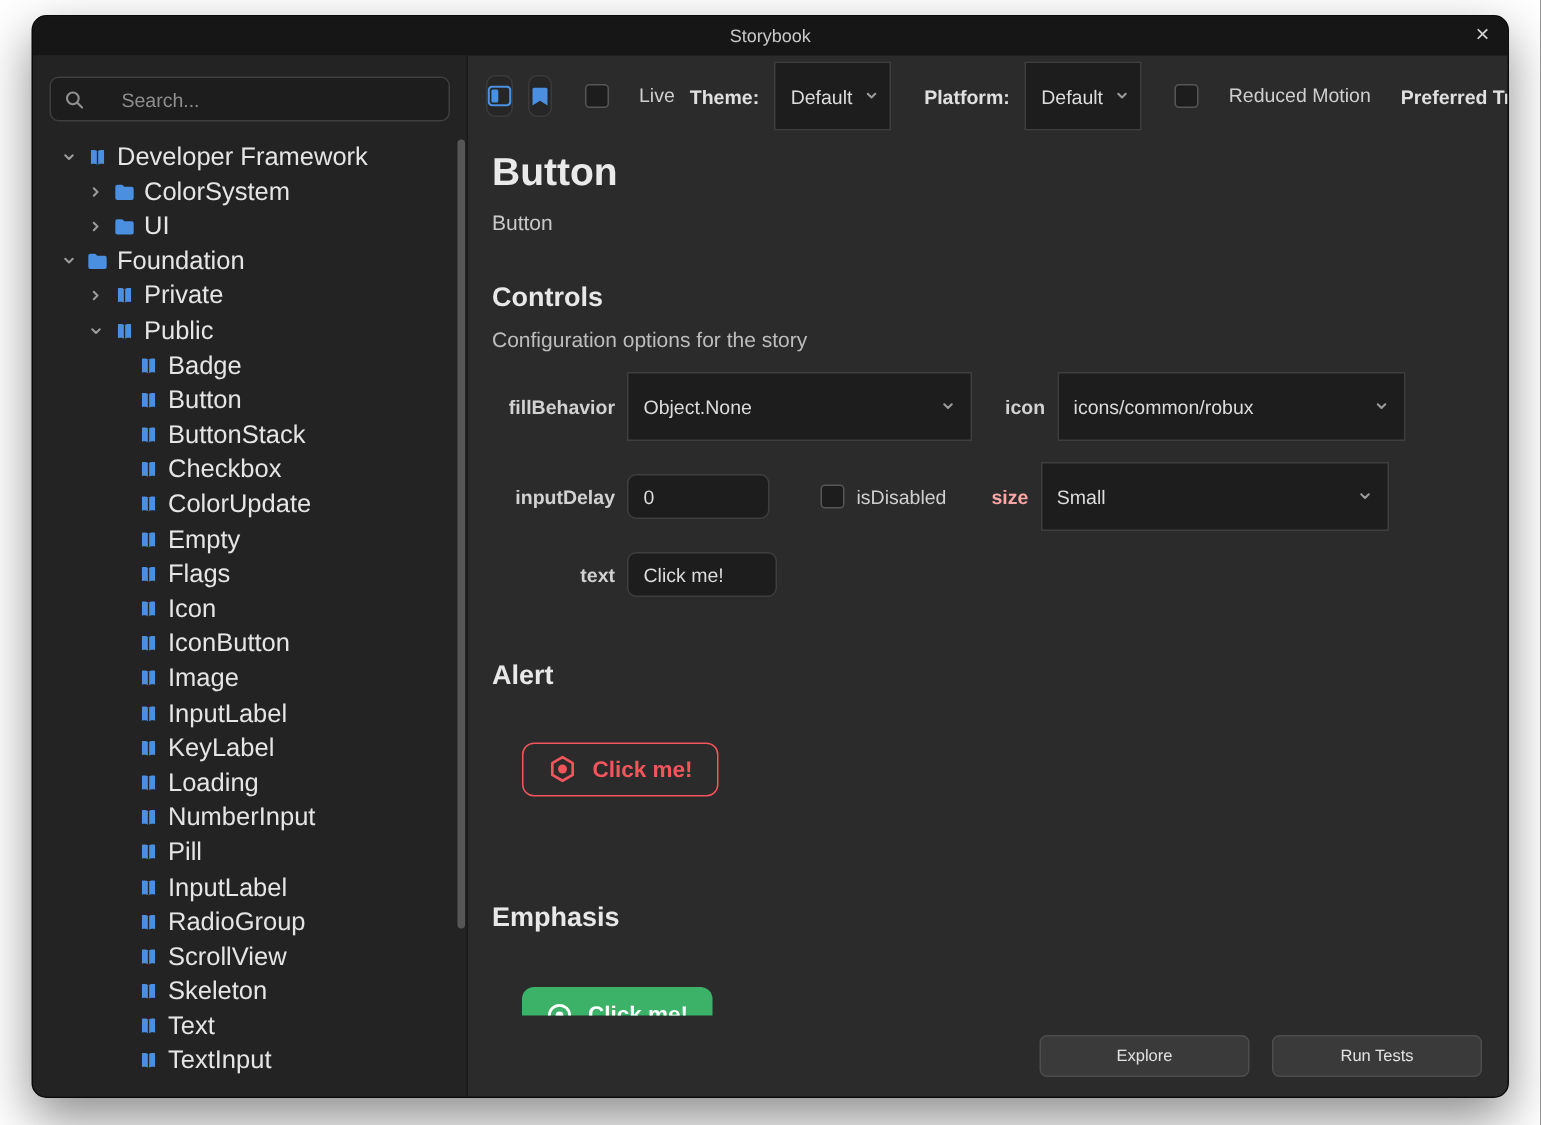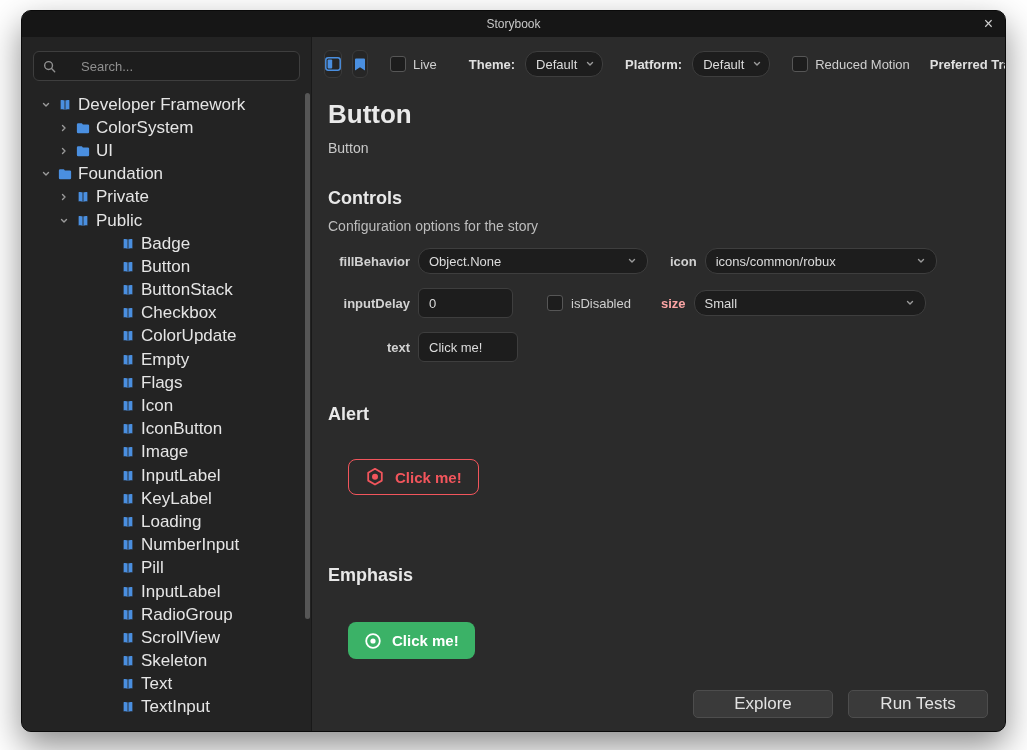--- a/index.html
+++ b/index.html
@@ -15,38 +15,38 @@
   
   .sidebar{flex:0 0 290px;width:290px;background:#232323;position:relative;padding-top:14px;border-right:1px solid #191919;overflow:hidden}
   .searchbox{height:30px;margin:0 11px;background:#1d1d1d;border:1px solid #3e3e3e;border-radius:6px;display:flex;align-items:center;padding:0 9px;gap:25px}
   .s-icon{display:flex;align-items:center}
   .s-input{flex:1;background:transparent;border:none;outline:none;color:#ddd;font-size:13px;font-family:inherit;min-width:0}
   .s-input::placeholder{color:#8f8f8f}
   .tree{margin-top:12px}
   .tree-row{display:flex;align-items:center;height:23.2px;gap:6px;font-size:17px;color:#e5e5e5;cursor:pointer;white-space:nowrap}
   .tree-row.lvl0{padding-left:18px}
   .tree-row.lvl1{padding-left:36px}
-  .tree-row.lvl2{padding-left:99px}
+  .tree-row.lvl2{padding-left:70px}
   .chev{width:12px;height:12px;display:flex;align-items:center;justify-content:center;flex:0 0 12px}
   .chev svg{transform:rotate(-90deg)}
   .chev.open svg{transform:none}
   .tree-icon{display:flex;align-items:center}
   .sb-scroll{position:absolute;top:0;right:1px;width:5px;height:100%}
   .sb-thumb{position:absolute;top:56px;height:526px;width:5px;background:#565656;border-radius:3px}
   
   .main{flex:1;display:flex;flex-direction:column;min-width:0;background:#2b2b2b}
   .toolbar{flex:0 0 54px;display:flex;align-items:center;padding-left:12px;gap:10px;white-space:nowrap;overflow:hidden}
   .icon-btn{width:30px;height:28px;background:#262626;border:1px solid #3a3a3a;border-radius:6px;display:flex;align-items:center;justify-content:center;cursor:pointer}
-  .cb-group{display:flex;align-items:center;gap:7px}
+  .cb-group{display:flex;align-items:flex-start;gap:20px}
   .checkbox{width:16px;height:16px;border:1.4px solid #565656;border-radius:3px;background:#1d1d1d;display:inline-block;cursor:pointer;flex:0 0 16px}
   .cb-label{font-size:13px;color:#cfcfcf}
   .tb-label{font-size:13px;color:#e0e0e0;font-weight:700}
-  .select{height:26px;background:#1d1d1d;border:1px solid #3e3e3e;border-radius:12px;display:flex;align-items:center;justify-content:space-between;padding:0 10px;font-size:13px;color:#dcdcdc;cursor:pointer;gap:8px}
+  .select{height:46px;background:#1d1d1d;border:1px solid #3e3e3e;border-radius:0;display:flex;align-items:center;justify-content:space-between;padding:0 10px;font-size:13px;color:#dcdcdc;cursor:pointer;gap:8px}
   .tb-select{width:78px}
-  .g-live{margin-left:12px}.g-theme{margin-left:22px}.g-platform{margin-left:12px}.g-reduced{margin-left:12px}.g-pref{margin-left:10px}
+  .g-live{margin-left:12px}.g-theme{margin-left:0}.g-platform{margin-left:12px}.g-reduced{margin-left:12px}.g-pref{margin-left:10px}
   .sel-chev{display:flex;align-items:center}
   
   .content{flex:1;overflow:hidden;padding:0 16px;min-height:0}
   h1{font-size:26px;color:#eaeaea;font-weight:700;margin-top:8px}
   .subtitle{font-size:14px;color:#c9c9c9;margin-top:10px}
   h2{font-size:18px;color:#e8e8e8;font-weight:700}
   .mt-controls{margin-top:32px}
   .desc{font-size:14px;color:#bdbdbd;margin-top:9px}
   .crow{display:flex;align-items:center;margin-top:14px;gap:8px}
   .crow.r1{}
@@ -58,21 +58,21 @@
   .w95{width:95px}.w100{width:100px}
   .ml26{margin-left:26px}
   .mt-alert{margin-top:42px}
   .alert-btn{margin-top:34px;margin-left:20px;display:flex;align-items:center;gap:10px;background:transparent;
              border:1.6px solid #f2555c;border-radius:8px;padding:7px 16px;color:#f2555c;font-size:15px;font-weight:600;cursor:pointer;font-family:inherit}
   .mt-emph{margin-top:70px}
   .emph-btn{margin-top:36px;margin-left:20px;display:flex;align-items:center;gap:10px;background:#3bb267;border:none;
             border-radius:8px;padding:8px 16px;color:#fff;font-size:15px;font-weight:700;cursor:pointer;font-family:inherit;height:37px}
   
   .footer{flex:0 0 54px;display:flex;align-items:center;justify-content:flex-end;gap:15px;padding:0 17px}
-  .f-btn{width:140px;height:28px;background:#3a3a3a;border:1px solid #4d4d4d;border-radius:5px;color:#e2e2e2;font-size:17px;cursor:pointer;font-family:inherit}
+  .f-btn{width:140px;height:28px;background:#3a3a3a;border:1px solid #4d4d4d;border-radius:5px;color:#e2e2e2;font-size:11px;cursor:pointer;font-family:inherit}
 </style>
 </head>
 <body>
 
 <div class="window">
   <div class="titlebar">
     <span class="title">Storybook</span>
     <span class="close">×</span>
   </div>
   <div class="winbody">

